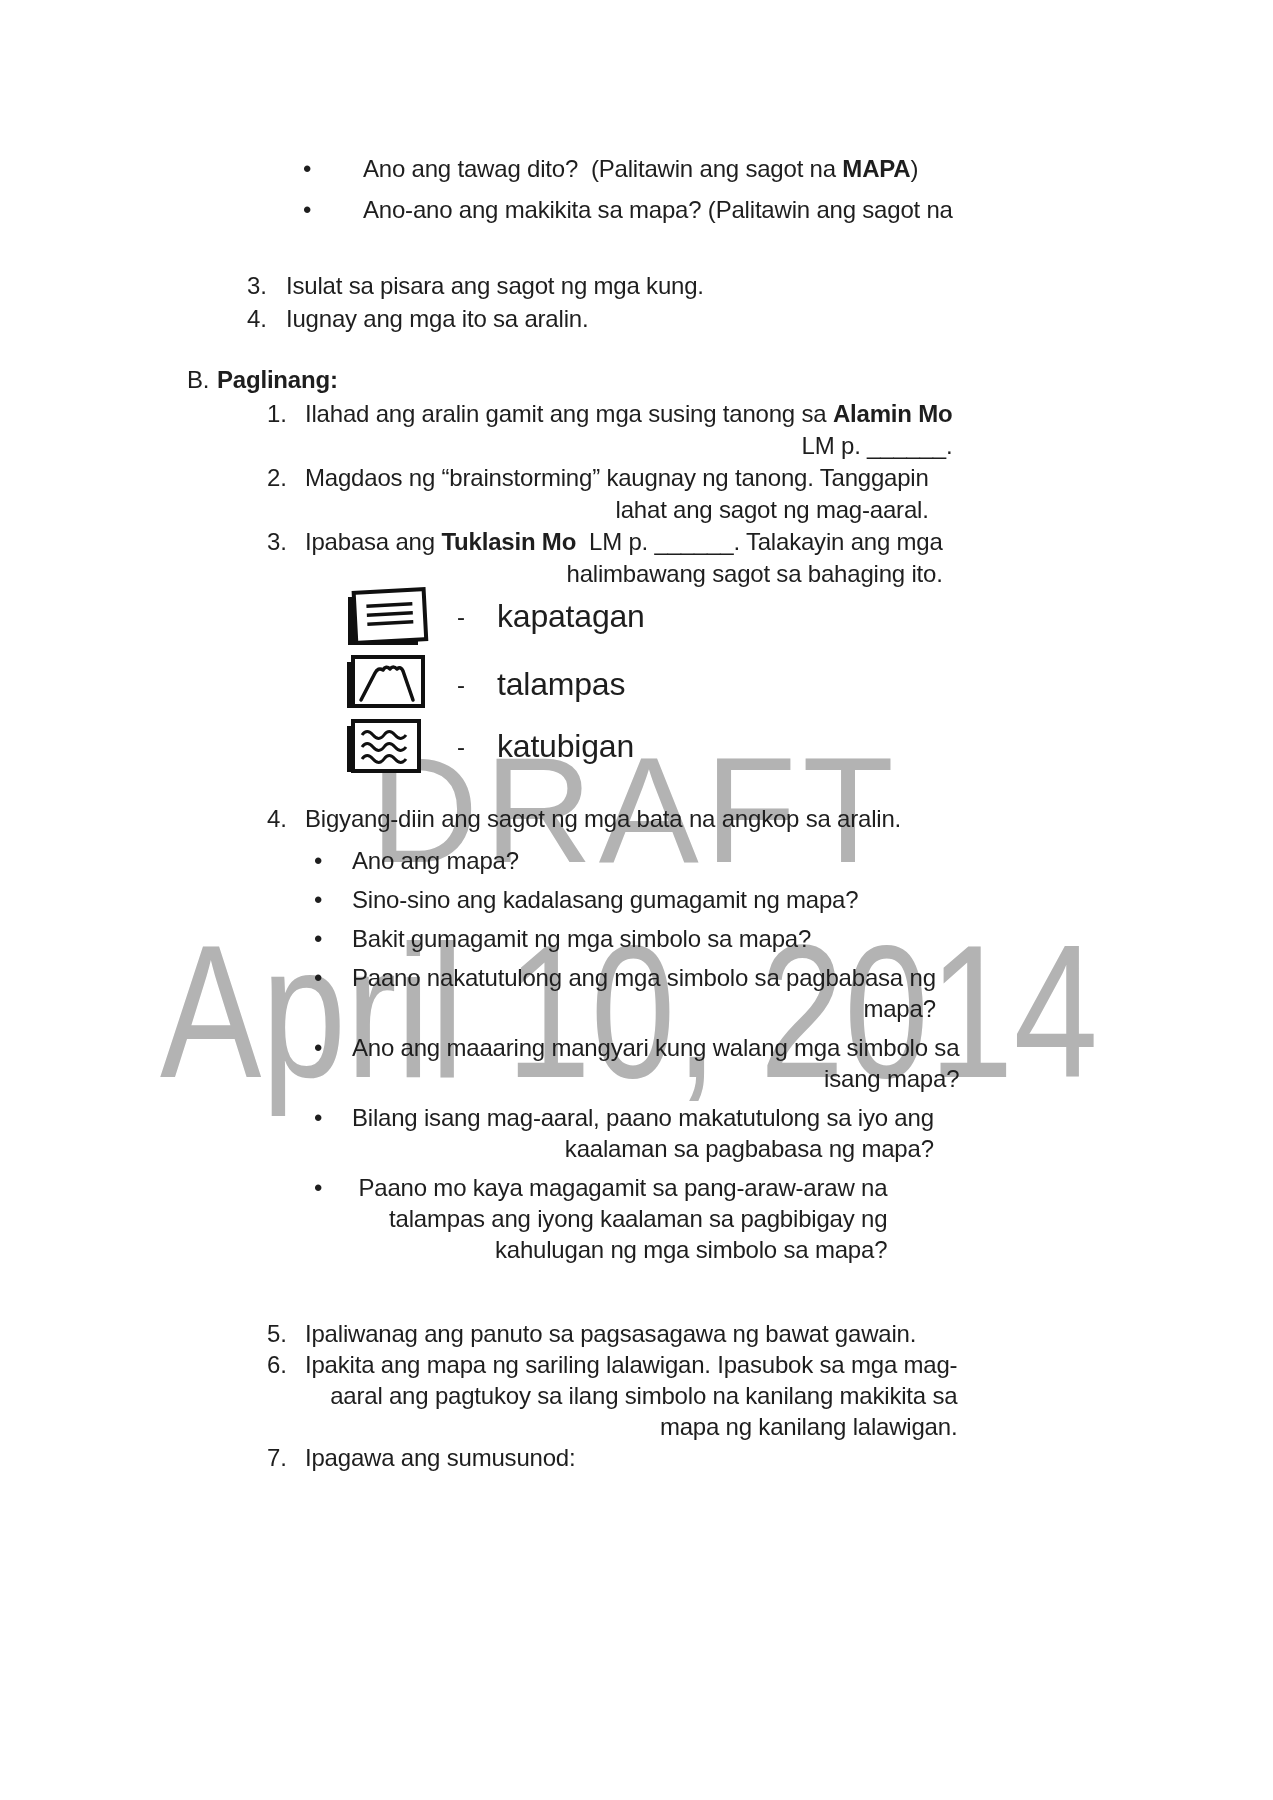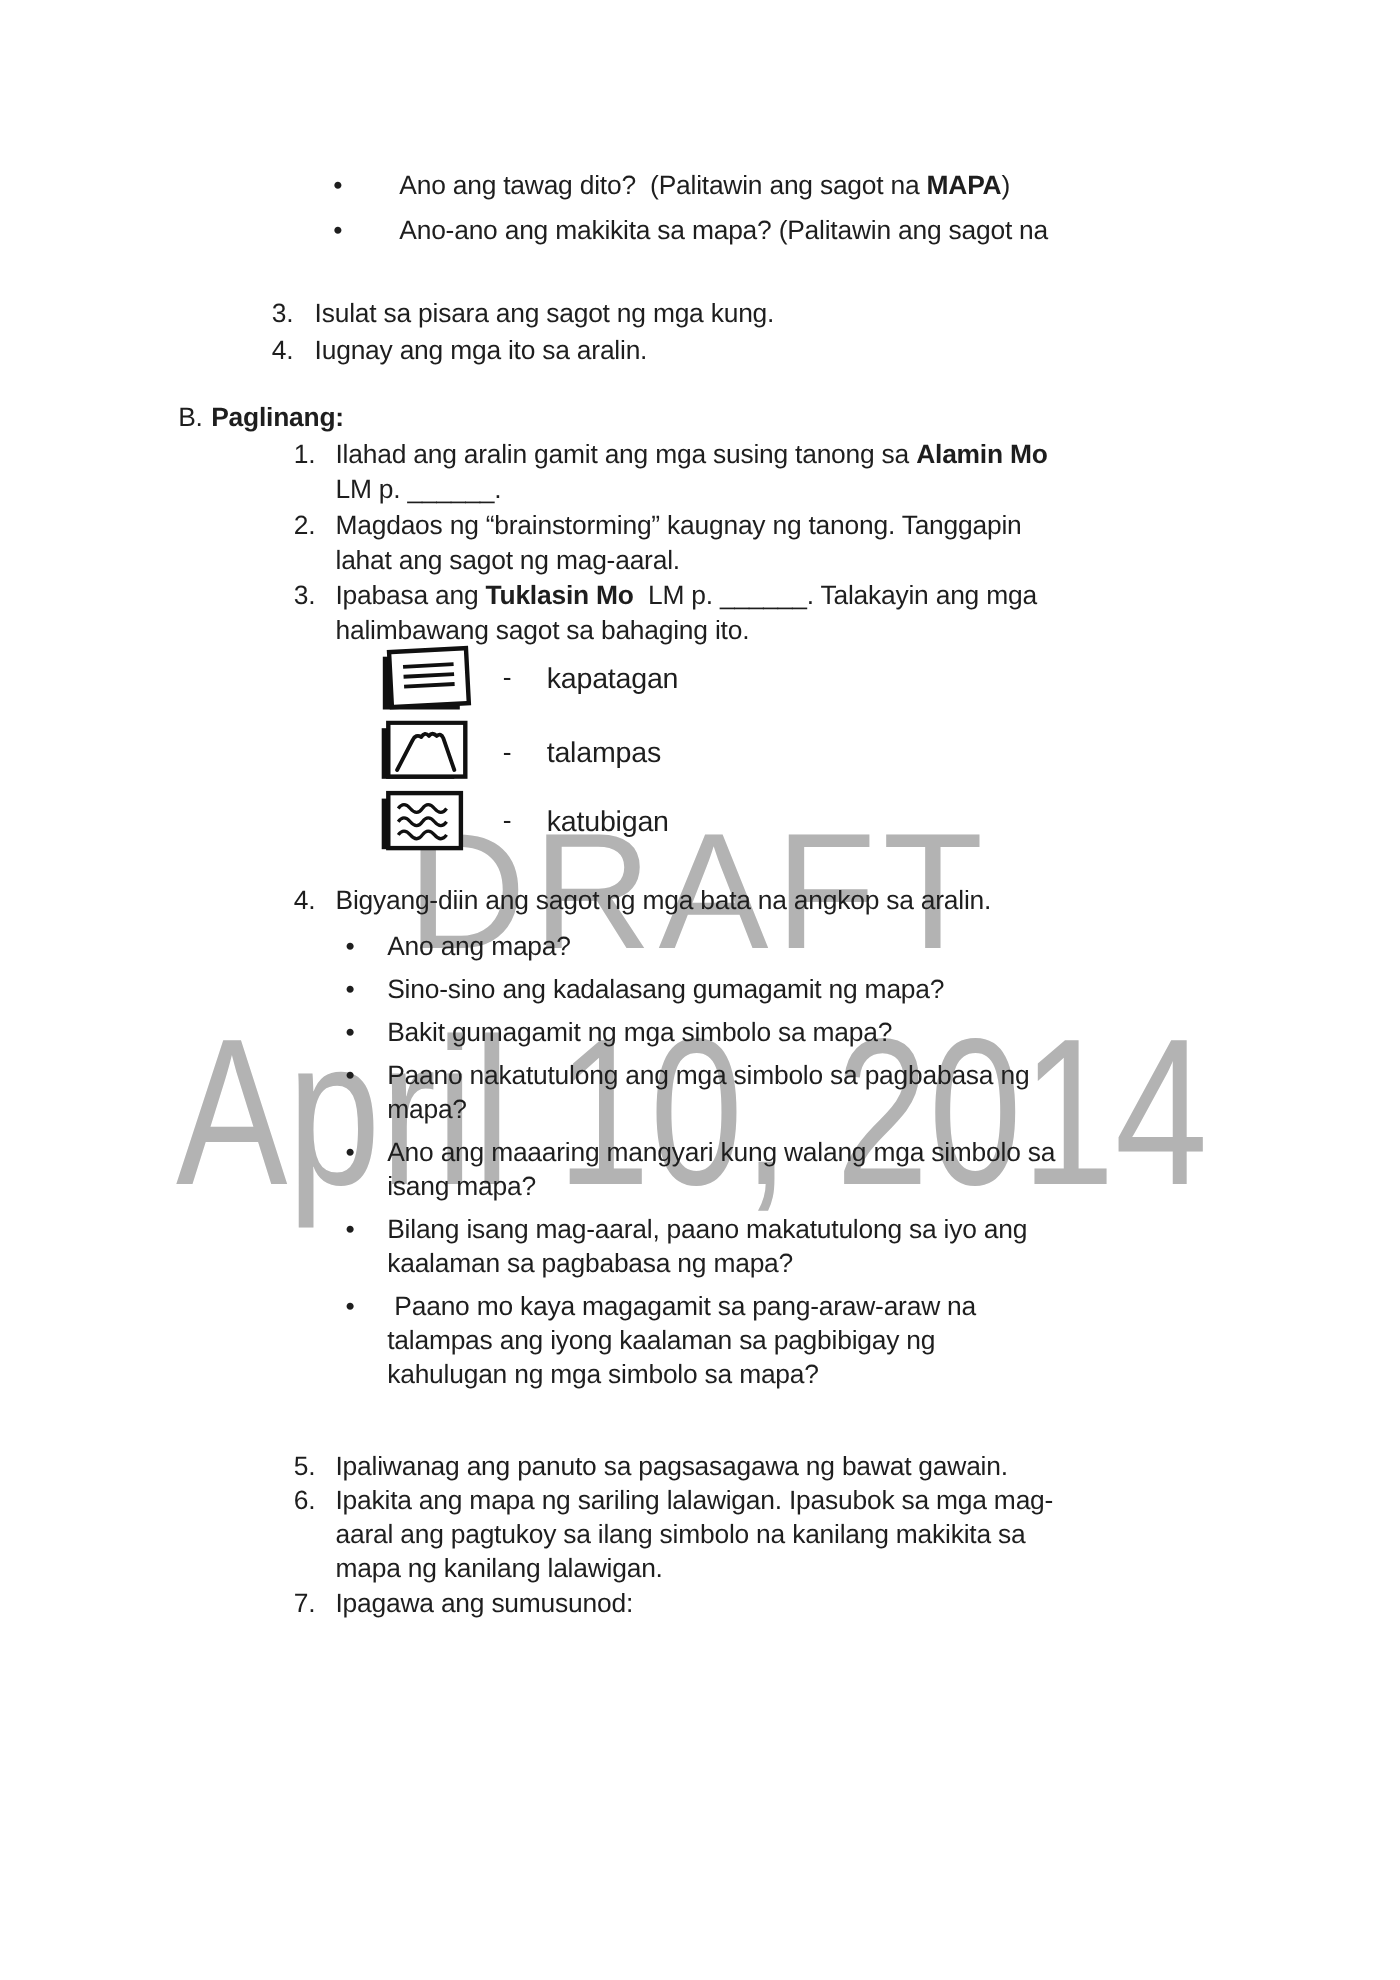--- a/index.html
+++ b/index.html
@@ -18,43 +18,43 @@
     color:#b3b3b3;
     white-space:nowrap;
     line-height:1;
     font-weight:400;
     user-select:none;
   }
   .wm-draft{left:370px;top:735px;font-size:150px;letter-spacing:6px;}
   .wm-date{left:160px;top:916px;font-size:152px;letter-spacing:0px;transform:scaleY(1.25);transform-origin:0 0;}
   
   .blk{position:absolute;z-index:1;font-size:24px;letter-spacing:-0.2px;}
-  .ln{display:block;white-space:pre;}
+  .ln{display:block;white-space:pre;text-align:right;}
   .b{font-weight:bold;}
   
   .blk-a-bullets{left:303px;top:153px;line-height:32px;}
   .blk-a-bullets .bi{display:flex;}
   .blk-a-bullets .bi + .bi{margin-top:9px;}
   .blk-a-bullets .mark{width:60px;flex:0 0 60px;}
   
   .blk-a-nums{left:247px;top:269px;line-height:33px;}
   .li{display:flex;}
   .num{flex:0 0 38px;width:38px;}
   .blk-a-nums .num{flex-basis:39px;width:39px;}
   
-  .blk-b-head{left:162px;top:364px;line-height:32px;}
+  .blk-b-head{left:187px;top:364px;line-height:32px;}
   .blk-b-head .letter{display:inline-block;width:30px;}
   
   .blk-b-123{left:267px;top:398px;line-height:32px;}
   
   .blk-symbols{left:345px;top:586px;}
   .symrow{position:relative;}
   .symrow svg{display:block;}
   .symrow .dash{position:absolute;left:112px;font-size:24px;line-height:31px;}
-  .symrow .symlabel{position:absolute;left:152px;font-size:26px;line-height:31px;white-space:pre;}
+  .symrow .symlabel{position:absolute;left:152px;font-size:32px;line-height:31px;white-space:pre;}
   .symrow-1 .dash,.symrow-1 .symlabel{top:15px;}
   .symrow-2 .dash,.symrow-2 .symlabel{top:14px;}
   .symrow-3 .dash,.symrow-3 .symlabel{top:13px;}
   .symrow-1{margin-bottom:7px;}
   .symrow-2{margin-bottom:7px;}
   
   .blk-b-4{left:267px;top:803px;line-height:32px;}
   .blk-b-4 .bullets{margin-top:10px;margin-left:47px;line-height:31px;}
   .blk-b-4 .bi{display:flex;}
   .blk-b-4 .bi + .bi{margin-top:8px;}

